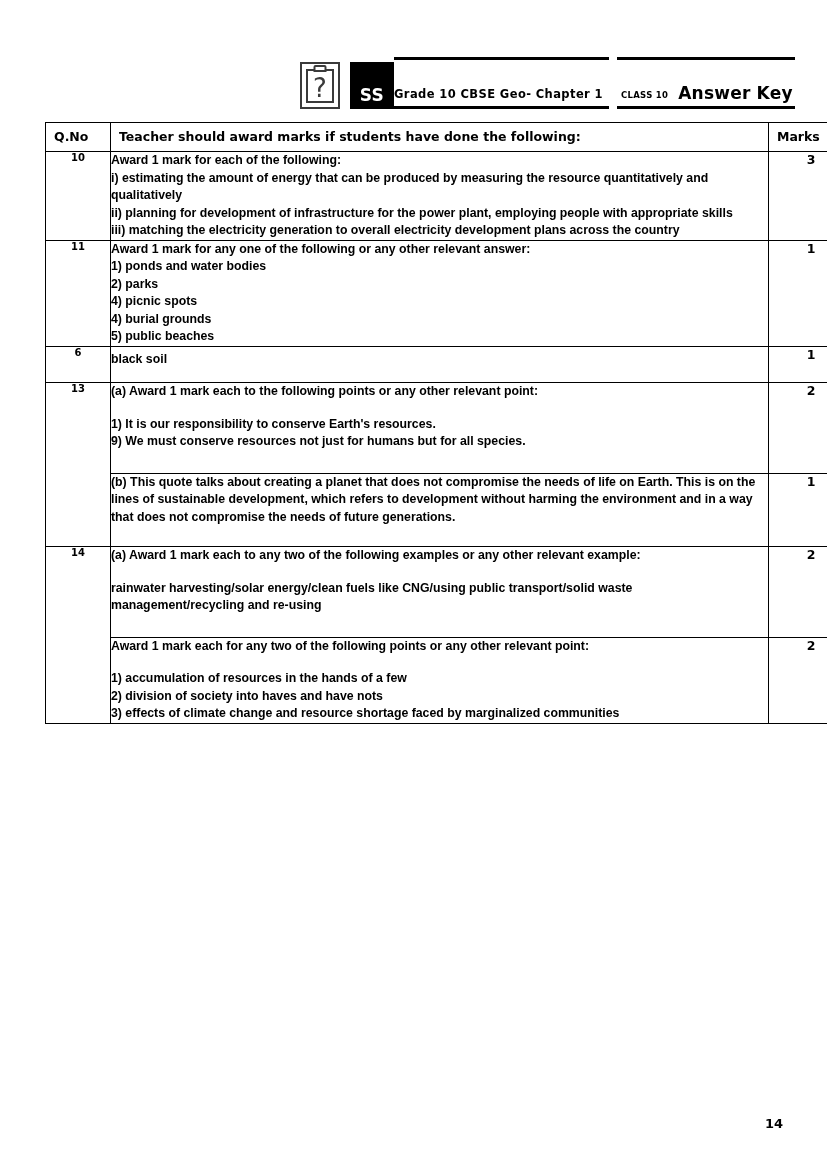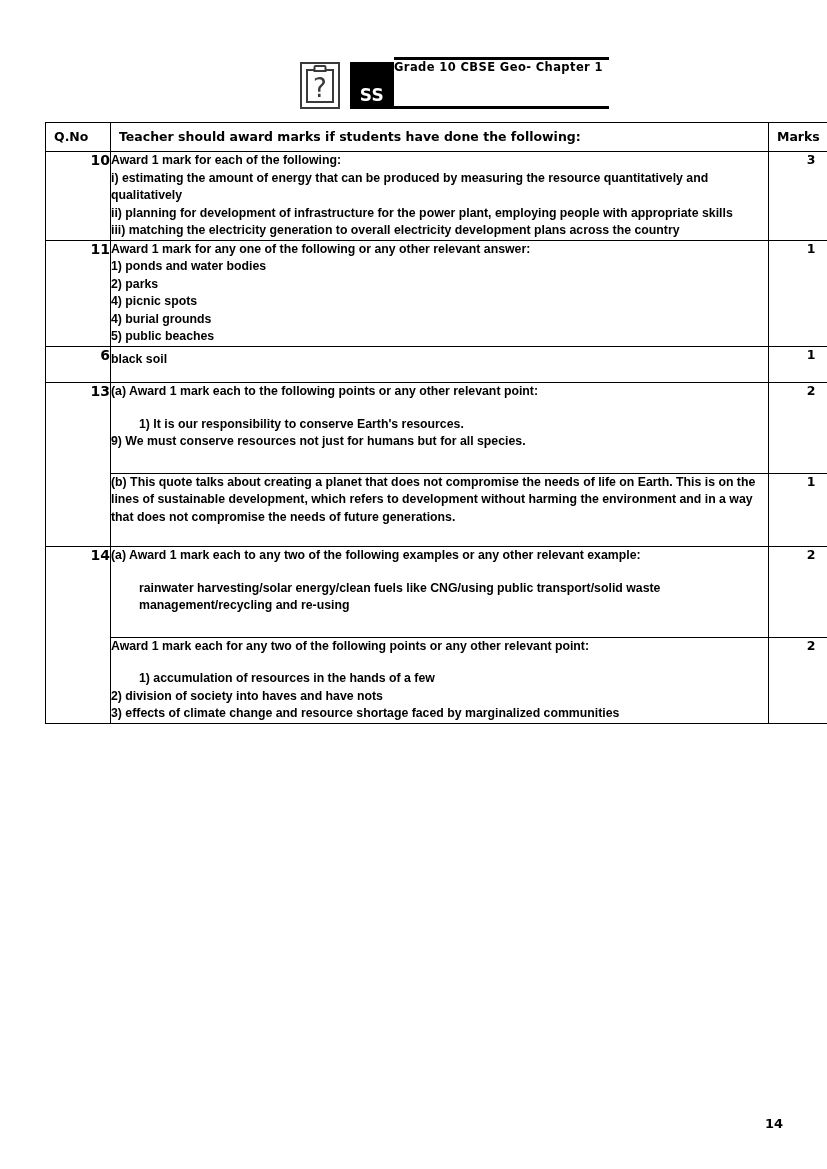--- a/index.html
+++ b/index.html
@@ -96,20 +96,21 @@
     font-size: 17px;
     letter-spacing: 0.5px;
     font-family: "DejaVu Sans", sans-serif;
   }
 
   .hdr-block {
     position: relative;
     box-sizing: border-box;
     height: 52px;
     display: flex;
+    align-items: flex-end;
     border-top: 3px solid #000000;
     border-bottom: 3px solid #000000;
     padding-bottom: 2px;
   }
   .hdr-block-left {
     flex: 0 0 auto;
     padding-right: 6px;
   }
   .hdr-block-right {
     flex: 0 0 auto;
@@ -163,23 +164,23 @@
     padding: 6px 8px 7px 8px;
     text-align: left;
     font-family: "DejaVu Sans", sans-serif;
   }
   .th-qno { width: 48px; text-align: center; }
   .th-desc { }
   .th-marks { width: 68px; text-align: center; }
 
   .col-qno {
     width: 48px;
-    text-align: right;
-    font-weight: bold;
-    font-size: 14px;
+    text-align: center;
+    font-weight: bold;
+    font-size: 10px;
     padding: 12px 4px 10px 4px;
   }
   .col-desc {
     font-size: 12.3px;
     font-weight: bold;
     line-height: 17.5px;
     padding: 11px 12px 12px 12px;
     font-family: Liberation Sans, sans-serif;
   }
   .col-marks {
@@ -187,21 +188,20 @@
     text-align: center;
     font-weight: bold;
     font-size: 12.5px;
     padding: 12px 4px 10px 4px;
   }
   .col-desc p {
     margin: 0;
   }
   .col-desc p.gap {
     margin-top: 15px;
-    margin-left: 28px;
   }
   .pad-tall { padding-bottom: 62px; }
   .pad-tall3 { padding-bottom: 50px; }
 
   
   .page-number {
     position: absolute;
     right: 44px;
     bottom: 38px;
     font-size: 13px;
@@ -223,20 +223,24 @@
     </div>
 
     <div class="ss-box">
       <div class="ss-text">SS</div>
     </div>
 
     <div class="hdr-block hdr-block-left">
       <div class="hdr-course">Grade 10 CBSE Geo- Chapter 1</div>
     </div>
 
+    <div class="hdr-block hdr-block-right">
+      <div class="hdr-class">CLASS 10</div>
+      <div class="hdr-title">Answer Key</div>
+    </div>
 
   </div>
 
   <table class="key-table">
     <thead>
       <tr>
         <th class="th-qno">Q.No</th>
         <th class="th-desc">Teacher should award marks if students have done the following:</th>
         <th class="th-marks">Marks</th>
       </tr>

